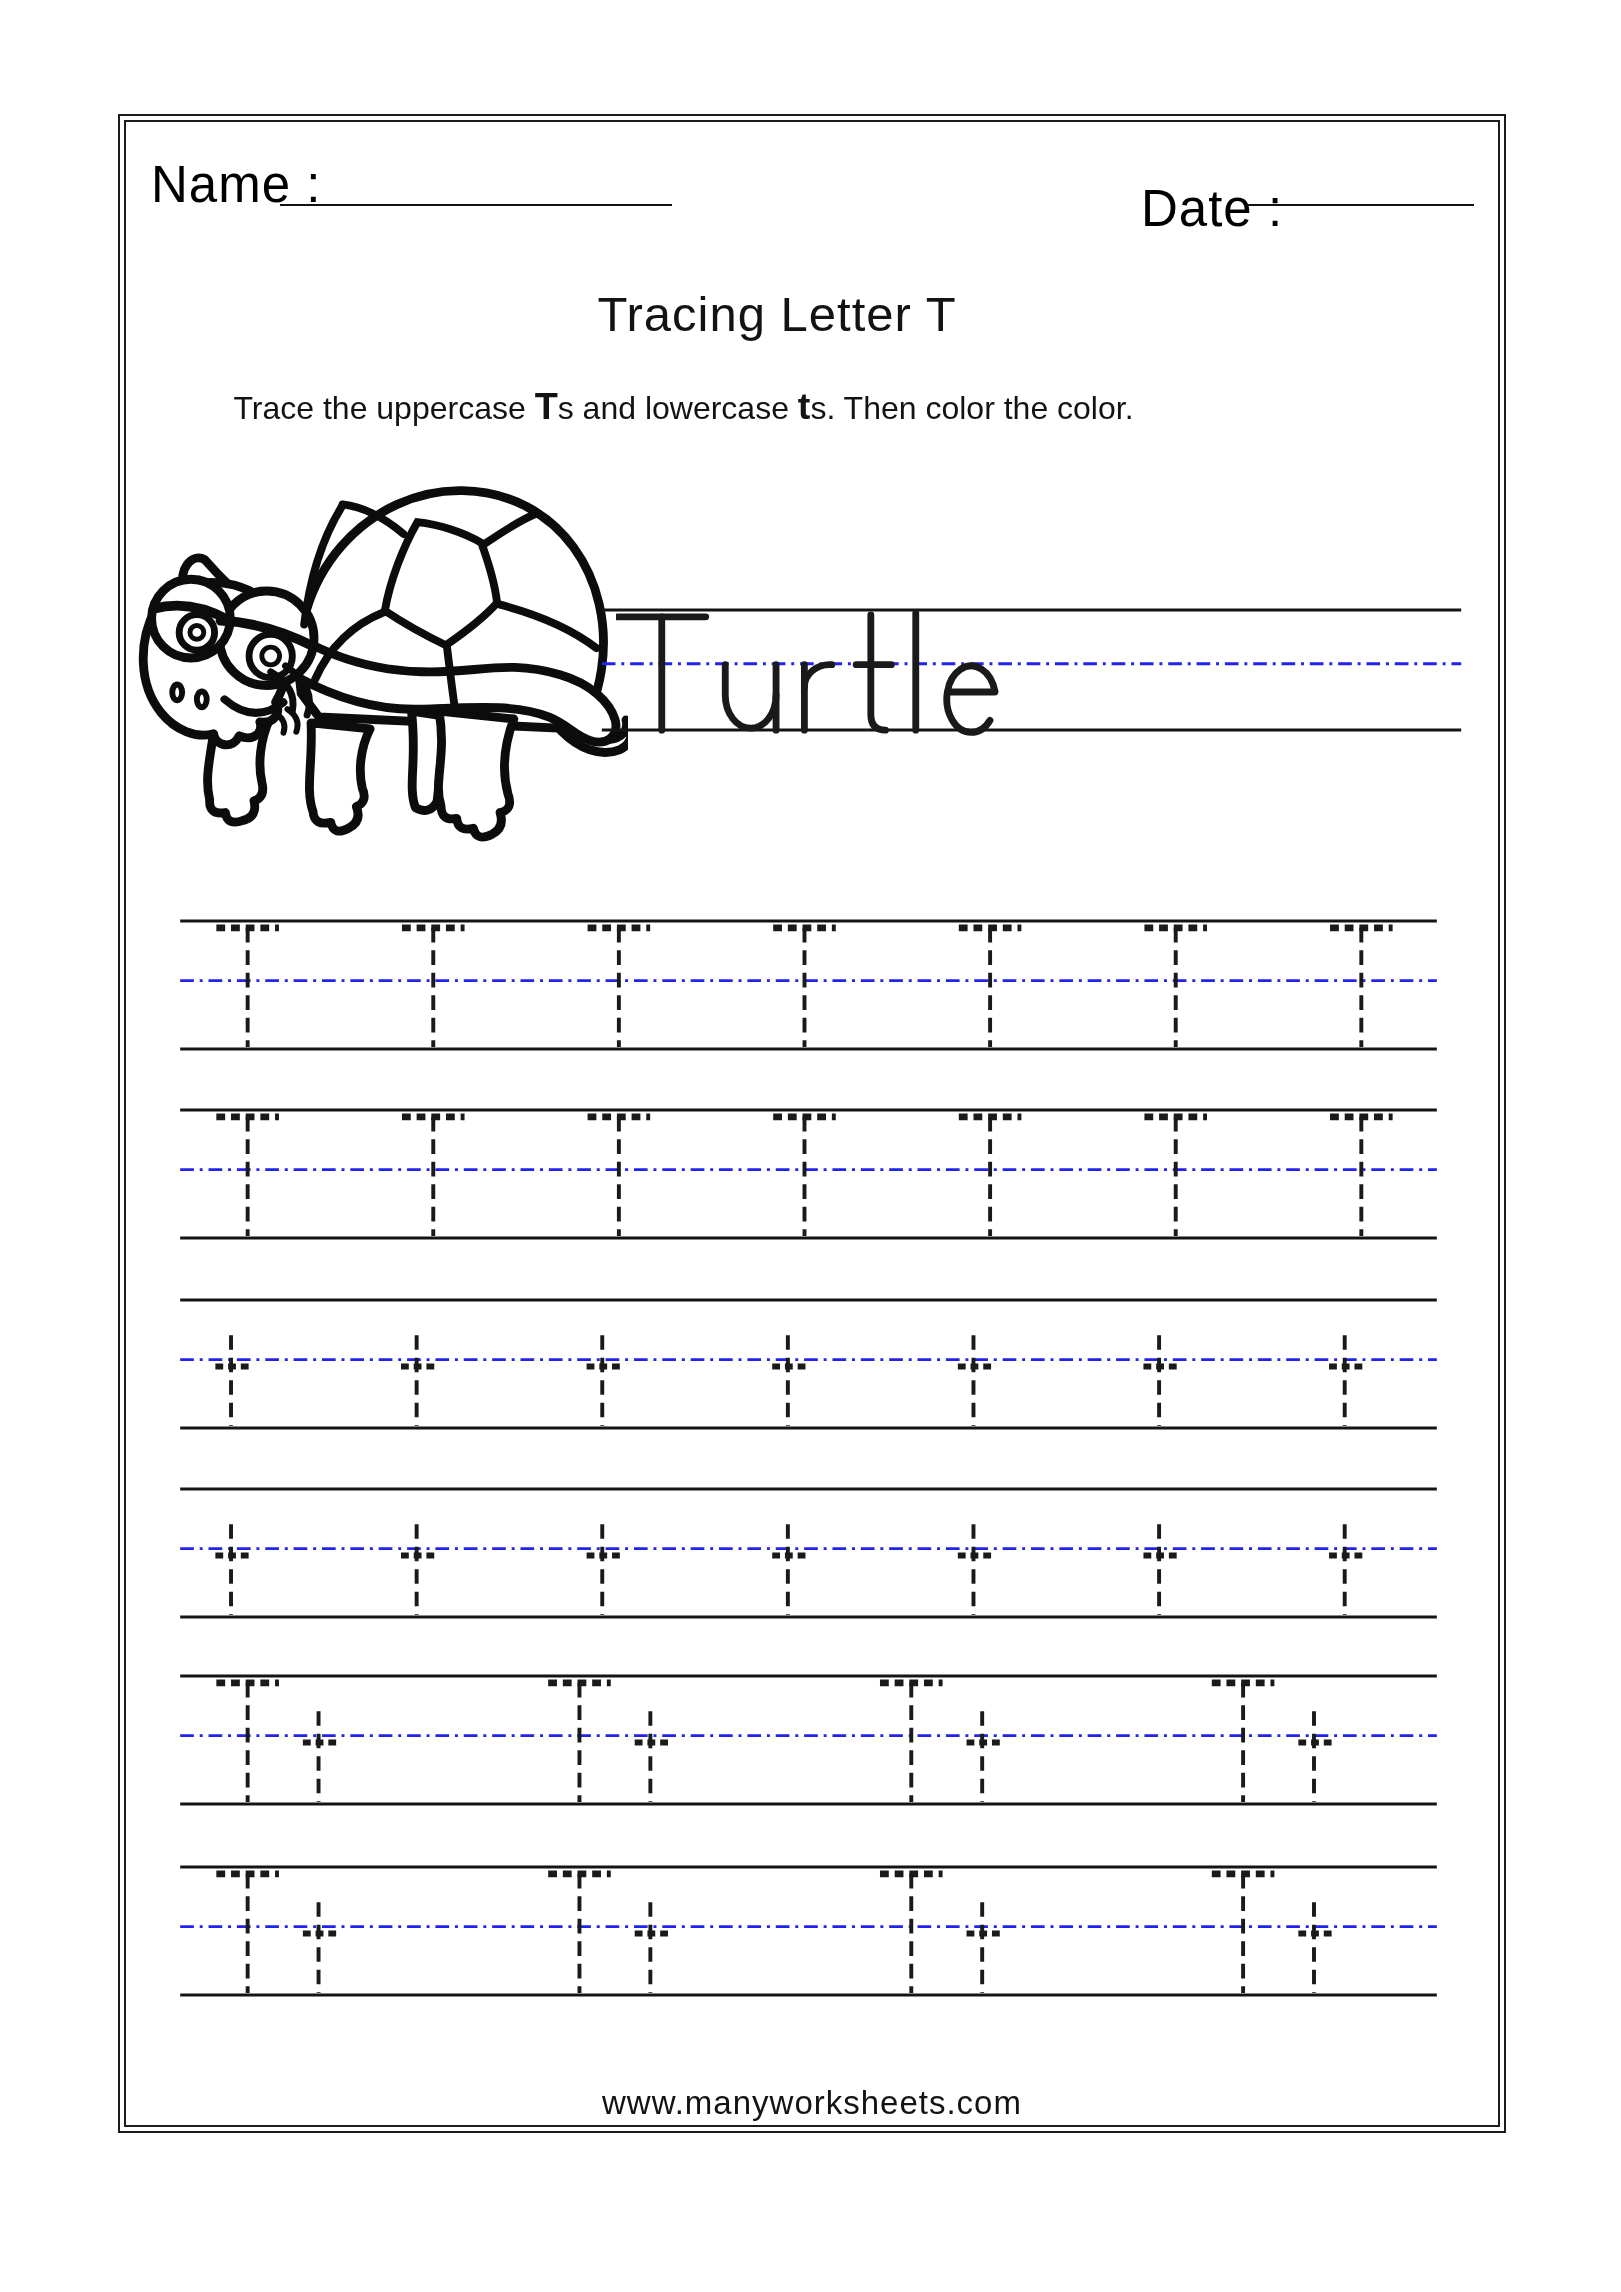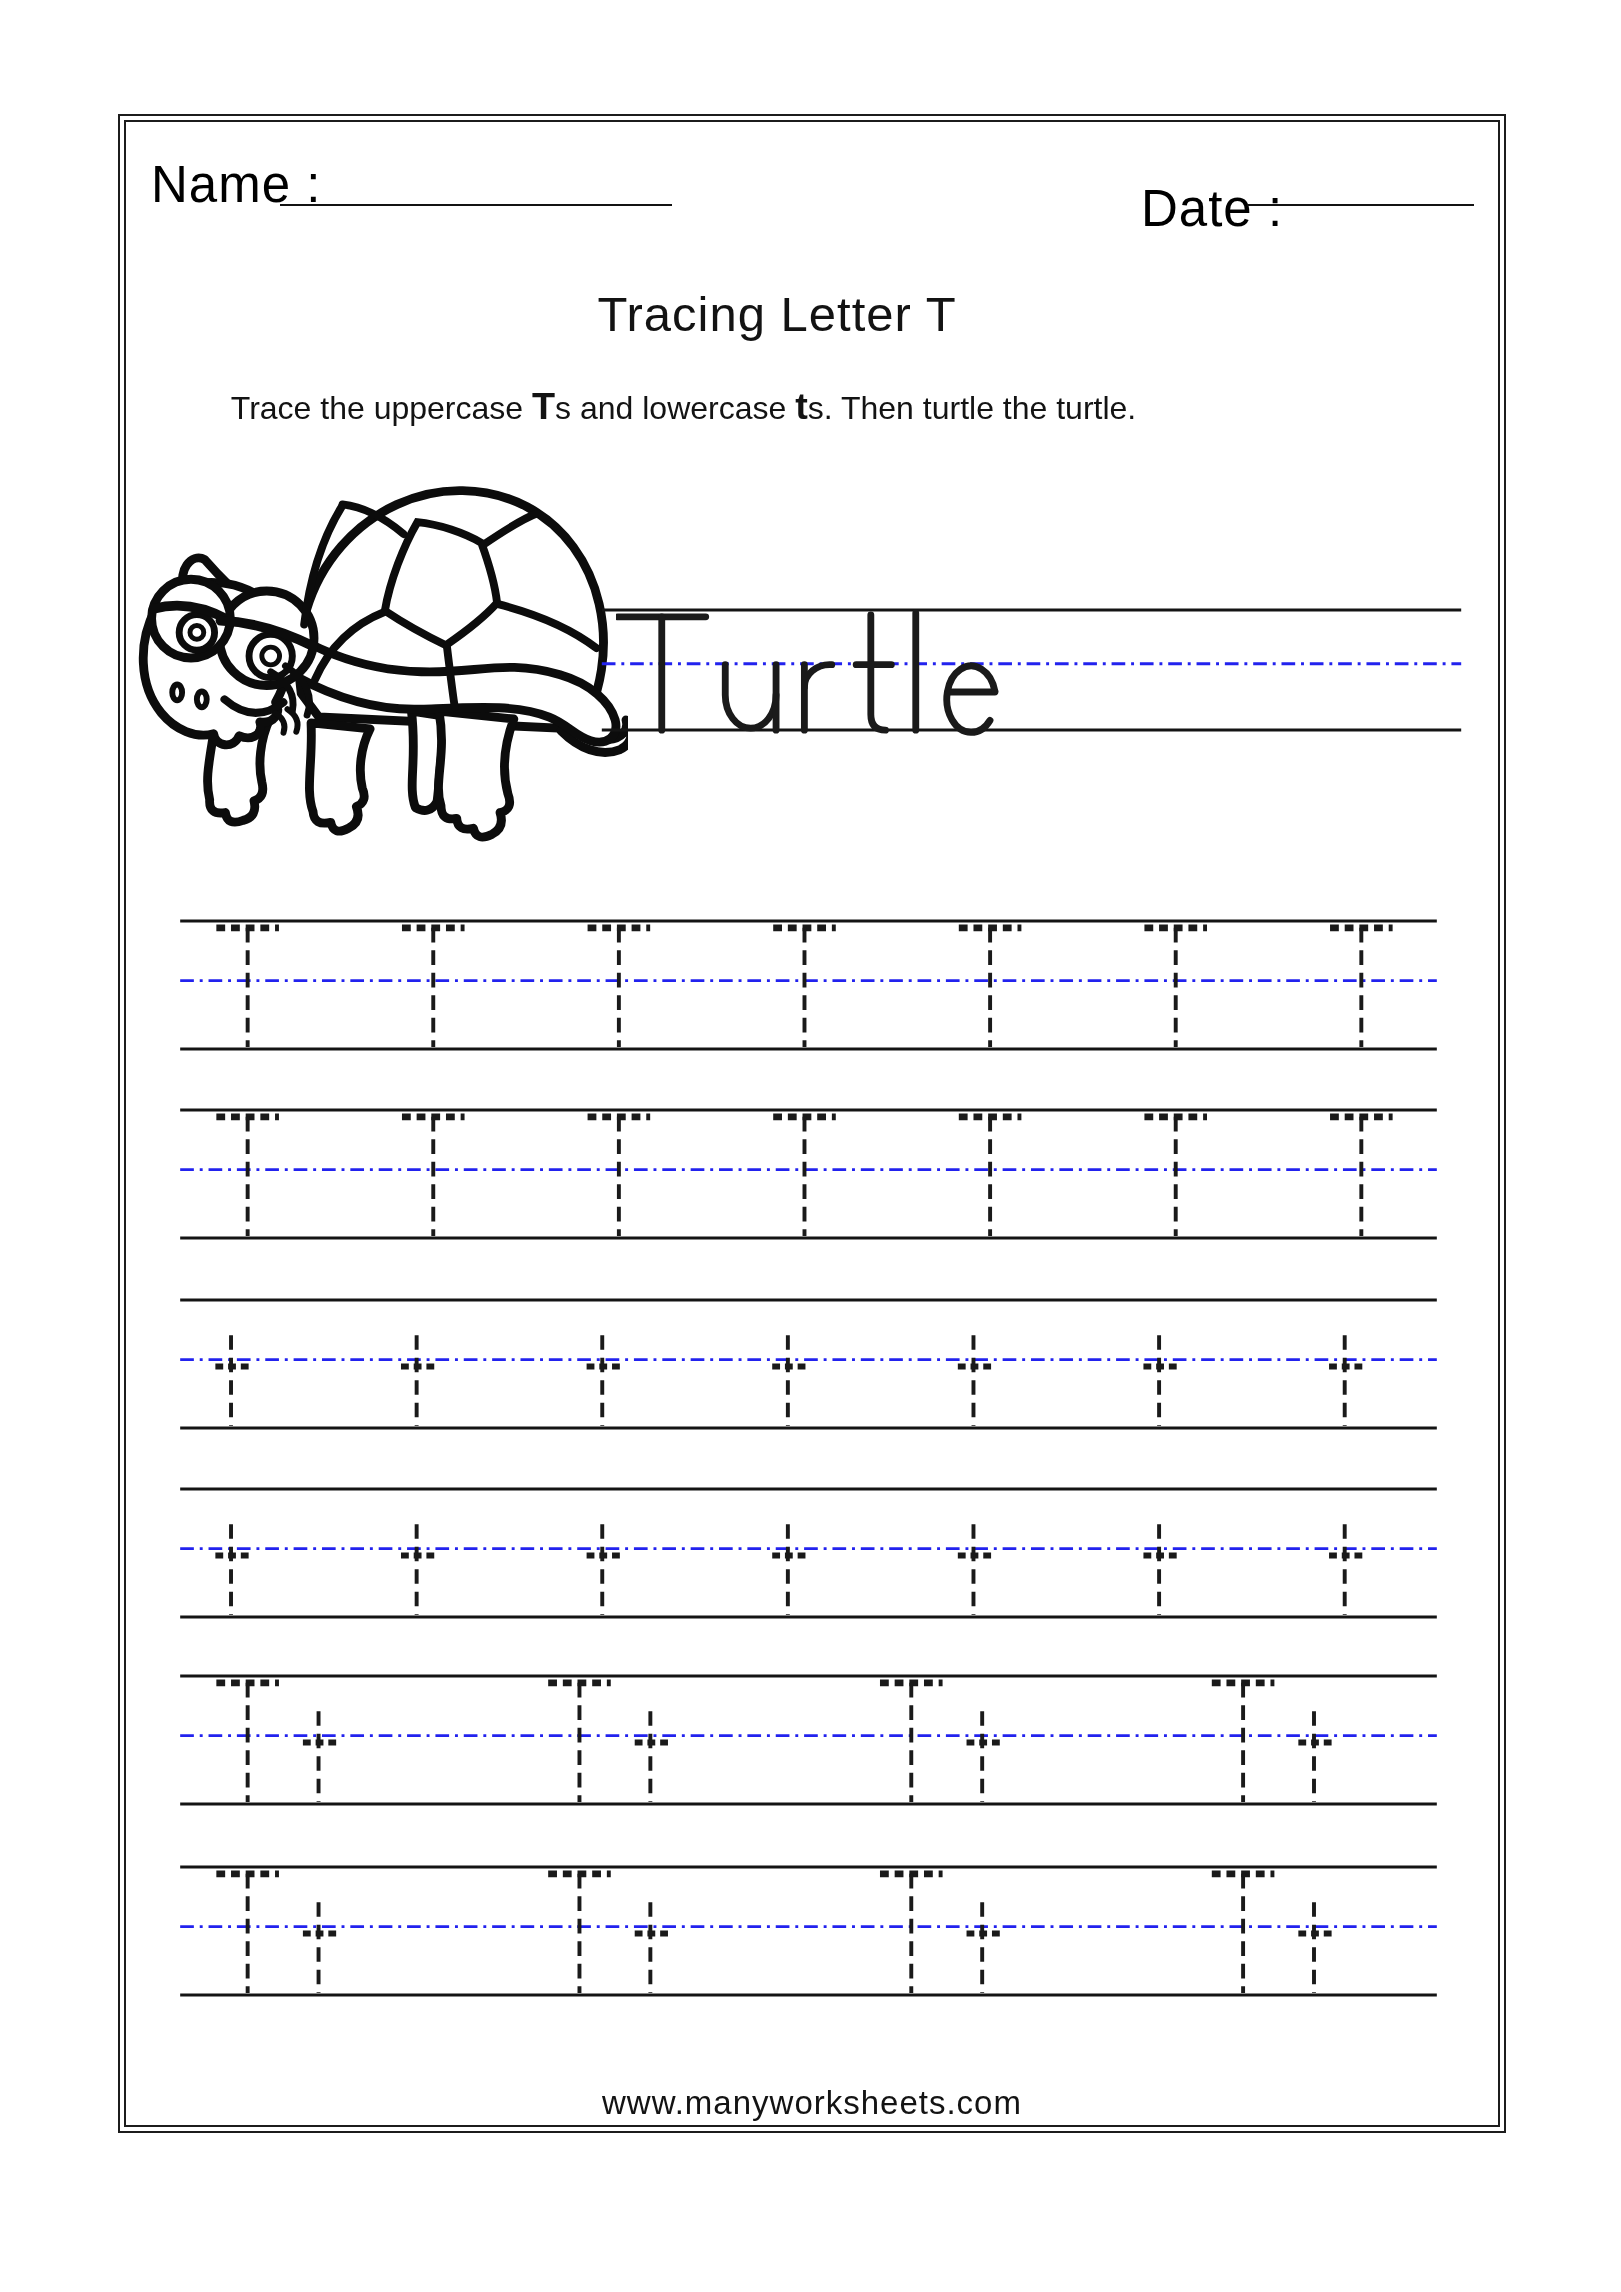--- a/index.html
+++ b/index.html
@@ -43,21 +43,21 @@
 
     <span class="abs name-label" style="left:31px;top:39px;">Name :</span>
     <div class="abs fill-line" style="left:160px;top:88px;width:392px;"></div>
 
     <span class="abs date-label" style="left:1021px;top:39px;margin-top:24px;">Date :</span>
     <div class="abs fill-line" style="left:1127px;top:88px;width:227px;"></div>
 
     <div class="abs title">Tracing Letter T</div>
 
     <div class="abs instructions">
-      <span>Trace the uppercase </span><span class="b-letter">T</span><span>s and lowercase </span><span class="b-letter">t</span><span>s. Then turtle the turtle.</span>
+      <span>Trace the uppercase </span><span class="b-letter">T</span><span>s and lowercase </span><span class="b-letter">t</span><span>s. Then color the color.</span>
     </div>
 
     <div class="abs turtle-box">
       <svg viewBox="0 0 510 390" width="502" height="384" xmlns="http://www.w3.org/2000/svg">
         <g fill="#ffffff" stroke="#0c0c0c" stroke-width="9" stroke-linejoin="round" stroke-linecap="round">
           <path d="M178,232 C160,110 250,24 342,26 C440,28 497,116 483,208 C478,240 468,258 456,268 L196,256 Z"></path>
           <path d="M290,250 C296,300 286,326 294,348 Q308,356 316,342 C320,312 318,286 330,256 Z"></path>
           <path d="M318,250 C326,296 312,322 320,346 Q320,362 336,359 Q337,373 353,369 Q356,383 372,375 Q385,368 380,353 Q394,350 388,334 C383,315 382,290 394,258 Z"></path>
           <path d="M442,270 C460,288 482,297 502,289 C515,283 517,268 508,259 C511,270 503,278 490,279 C474,280 460,268 452,256 Z"></path>
           <path d="M80,96 C150,176 224,208 300,210 C356,212 386,197 441,213 C472,222 492,241 497,259 C501,276 488,285 472,280 C456,275 448,263 430,256 C396,243 356,246 300,248 C214,251 132,201 60,122 C52,110 66,88 80,96 Z"></path>

